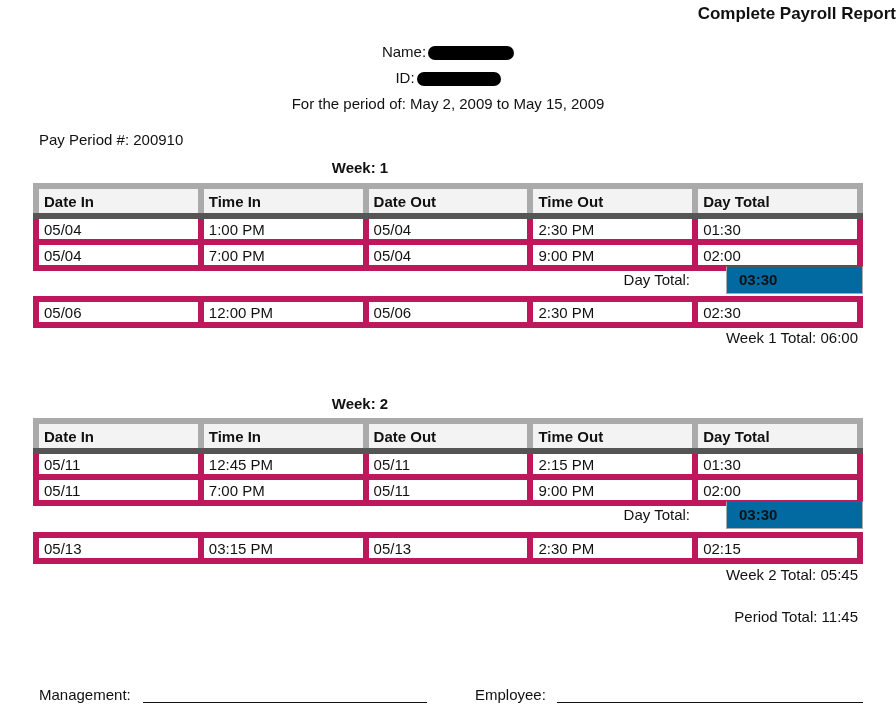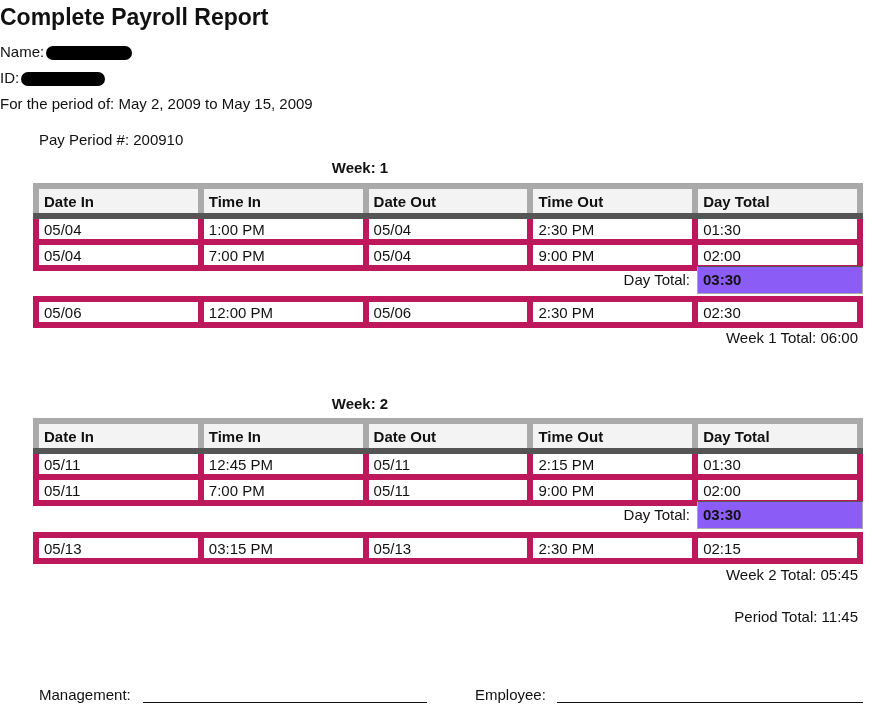--- a/index.html
+++ b/index.html
@@ -1,28 +1,28 @@
 <!DOCTYPE html>
 <html><head>
 <meta charset="utf-8">
 <style>
   * { box-sizing: border-box; margin: 0; padding: 0; }
   html, body { width: 896px; height: 717px; background: #ffffff; overflow: hidden; }
   body { font-family: "Liberation Sans", sans-serif; color: #111; position: relative; font-size: 15px; }
-  .title { position: absolute; top: 4px; left: 0; width: 896px; text-align: left; font-size: 23px; font-weight: bold; }
-  .center-line { position: absolute; left: 0; width: 896px; font-size: 15px; }
+  .title { position: absolute; top: 4px; left: 0; width: 896px; text-align: right; font-size: 17px; font-weight: bold; }
+  .center-line { position: absolute; left: 0; width: 896px; text-align: center; font-size: 15px; }
   .redact { display: inline-block; background: #000; border-radius: 8px; vertical-align: middle; height: 14px; margin-left: 2px; }
   .pay-period { position: absolute; left: 39px; top: 131px; font-size: 15px; text-align: center; }
   .week-label { position: absolute; left: 0; width: 720px; text-align: center; font-weight: bold; font-size: 15px; }
   table.grid { position: absolute; left: 33px; width: 830px; border-collapse: collapse; table-layout: fixed; }
   table.grid td { border: 6px solid #be185d; height: 26px; padding: 0 5px; font-size: 15px; vertical-align: middle; }
   table.grid tr.head td { background: #f3f3f3; font-weight: bold; height: 30px; border-color: #aaa; border-bottom-color: #555; }
   .daytotal-row { position: absolute; left: 33px; width: 830px; height: 28px; }
   .daytotal-label { position: absolute; right: 173px; top: 5px; font-size: 15px; }
-  .daytotal-val { position: absolute; right: 0; top: 0; width: 166px; height: 28px; background: #8b5cf6; border: 1px solid #aaa; border-top-color: #555; font-weight: bold; padding: 4px 5px; font-size: 15px; }
+  .daytotal-val { position: absolute; right: 0; top: 0; width: 137px; height: 28px; background: #0369a1; border: 1px solid #aaa; border-top-color: #555; font-weight: bold; padding: 4px 12px; font-size: 15px; }
   .right-line { position: absolute; right: 38px; font-size: 15px; }
   .sig { position: absolute; top: 686px; font-size: 15px; }
   .sig-line { position: absolute; top: 702px; height: 1px; background: #111; }
 </style>
 </head>
 <body>
 
 <div class="title">Complete Payroll Report</div>
 
 <div class="center-line" style="top:43px;">

